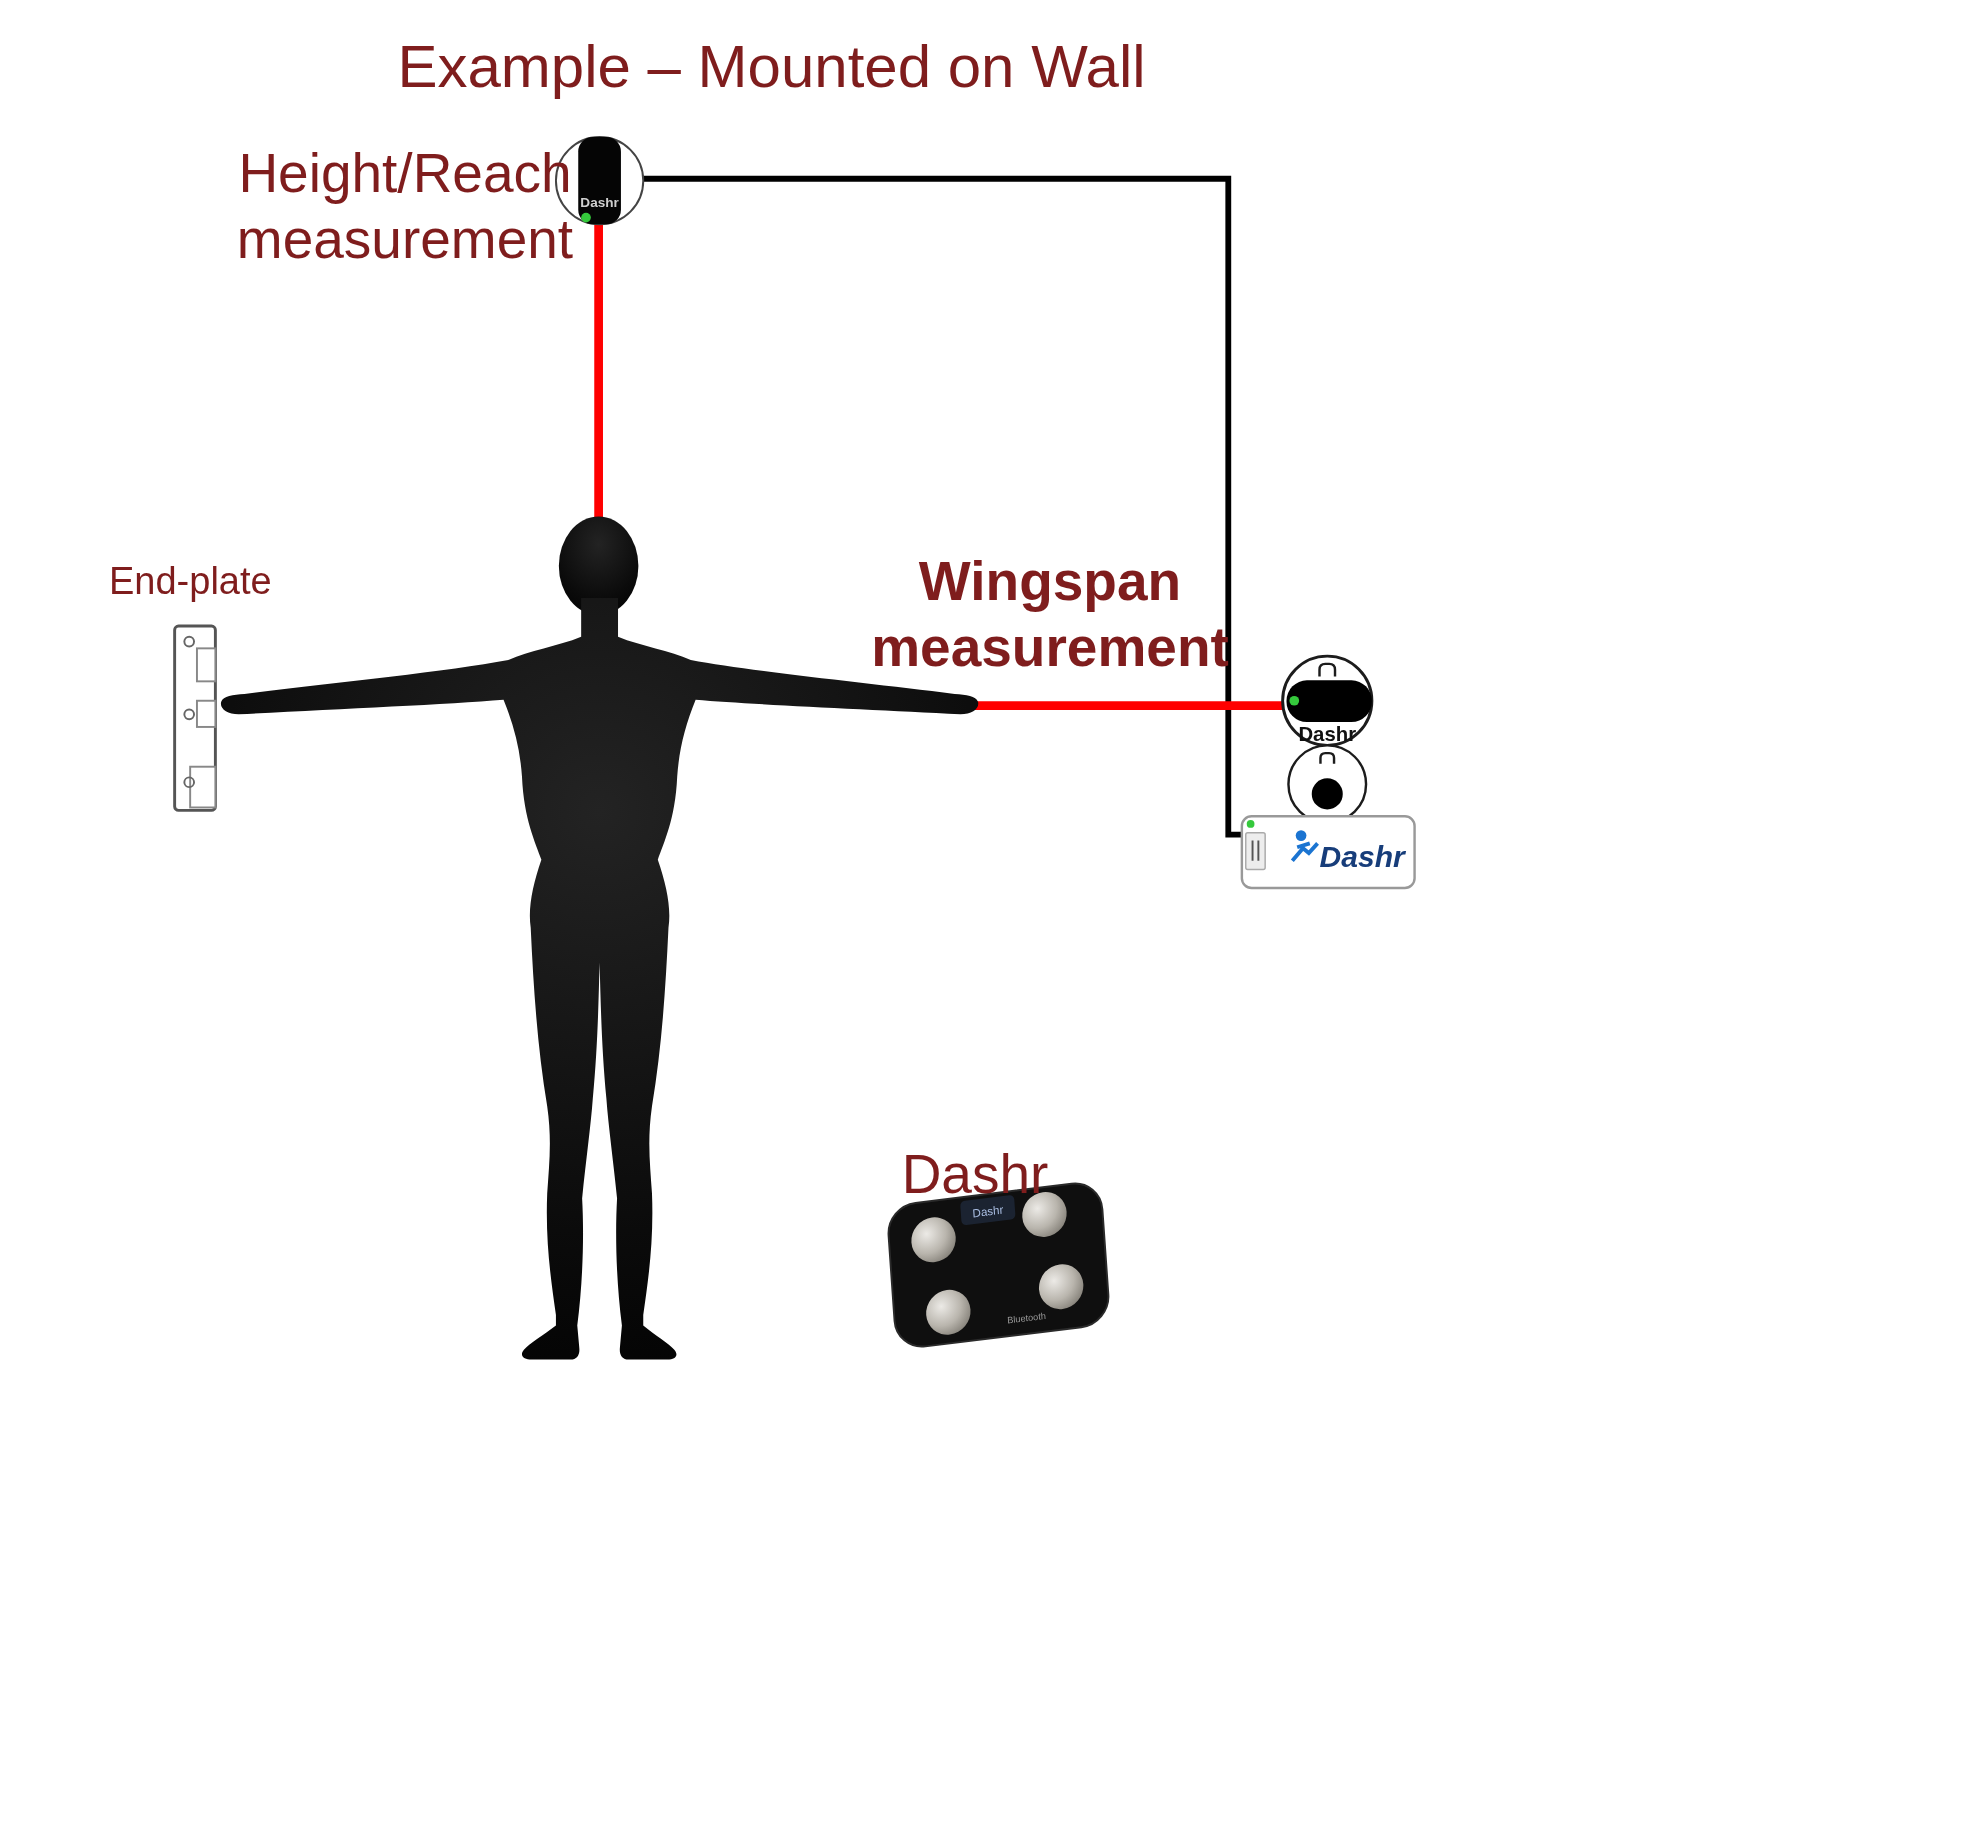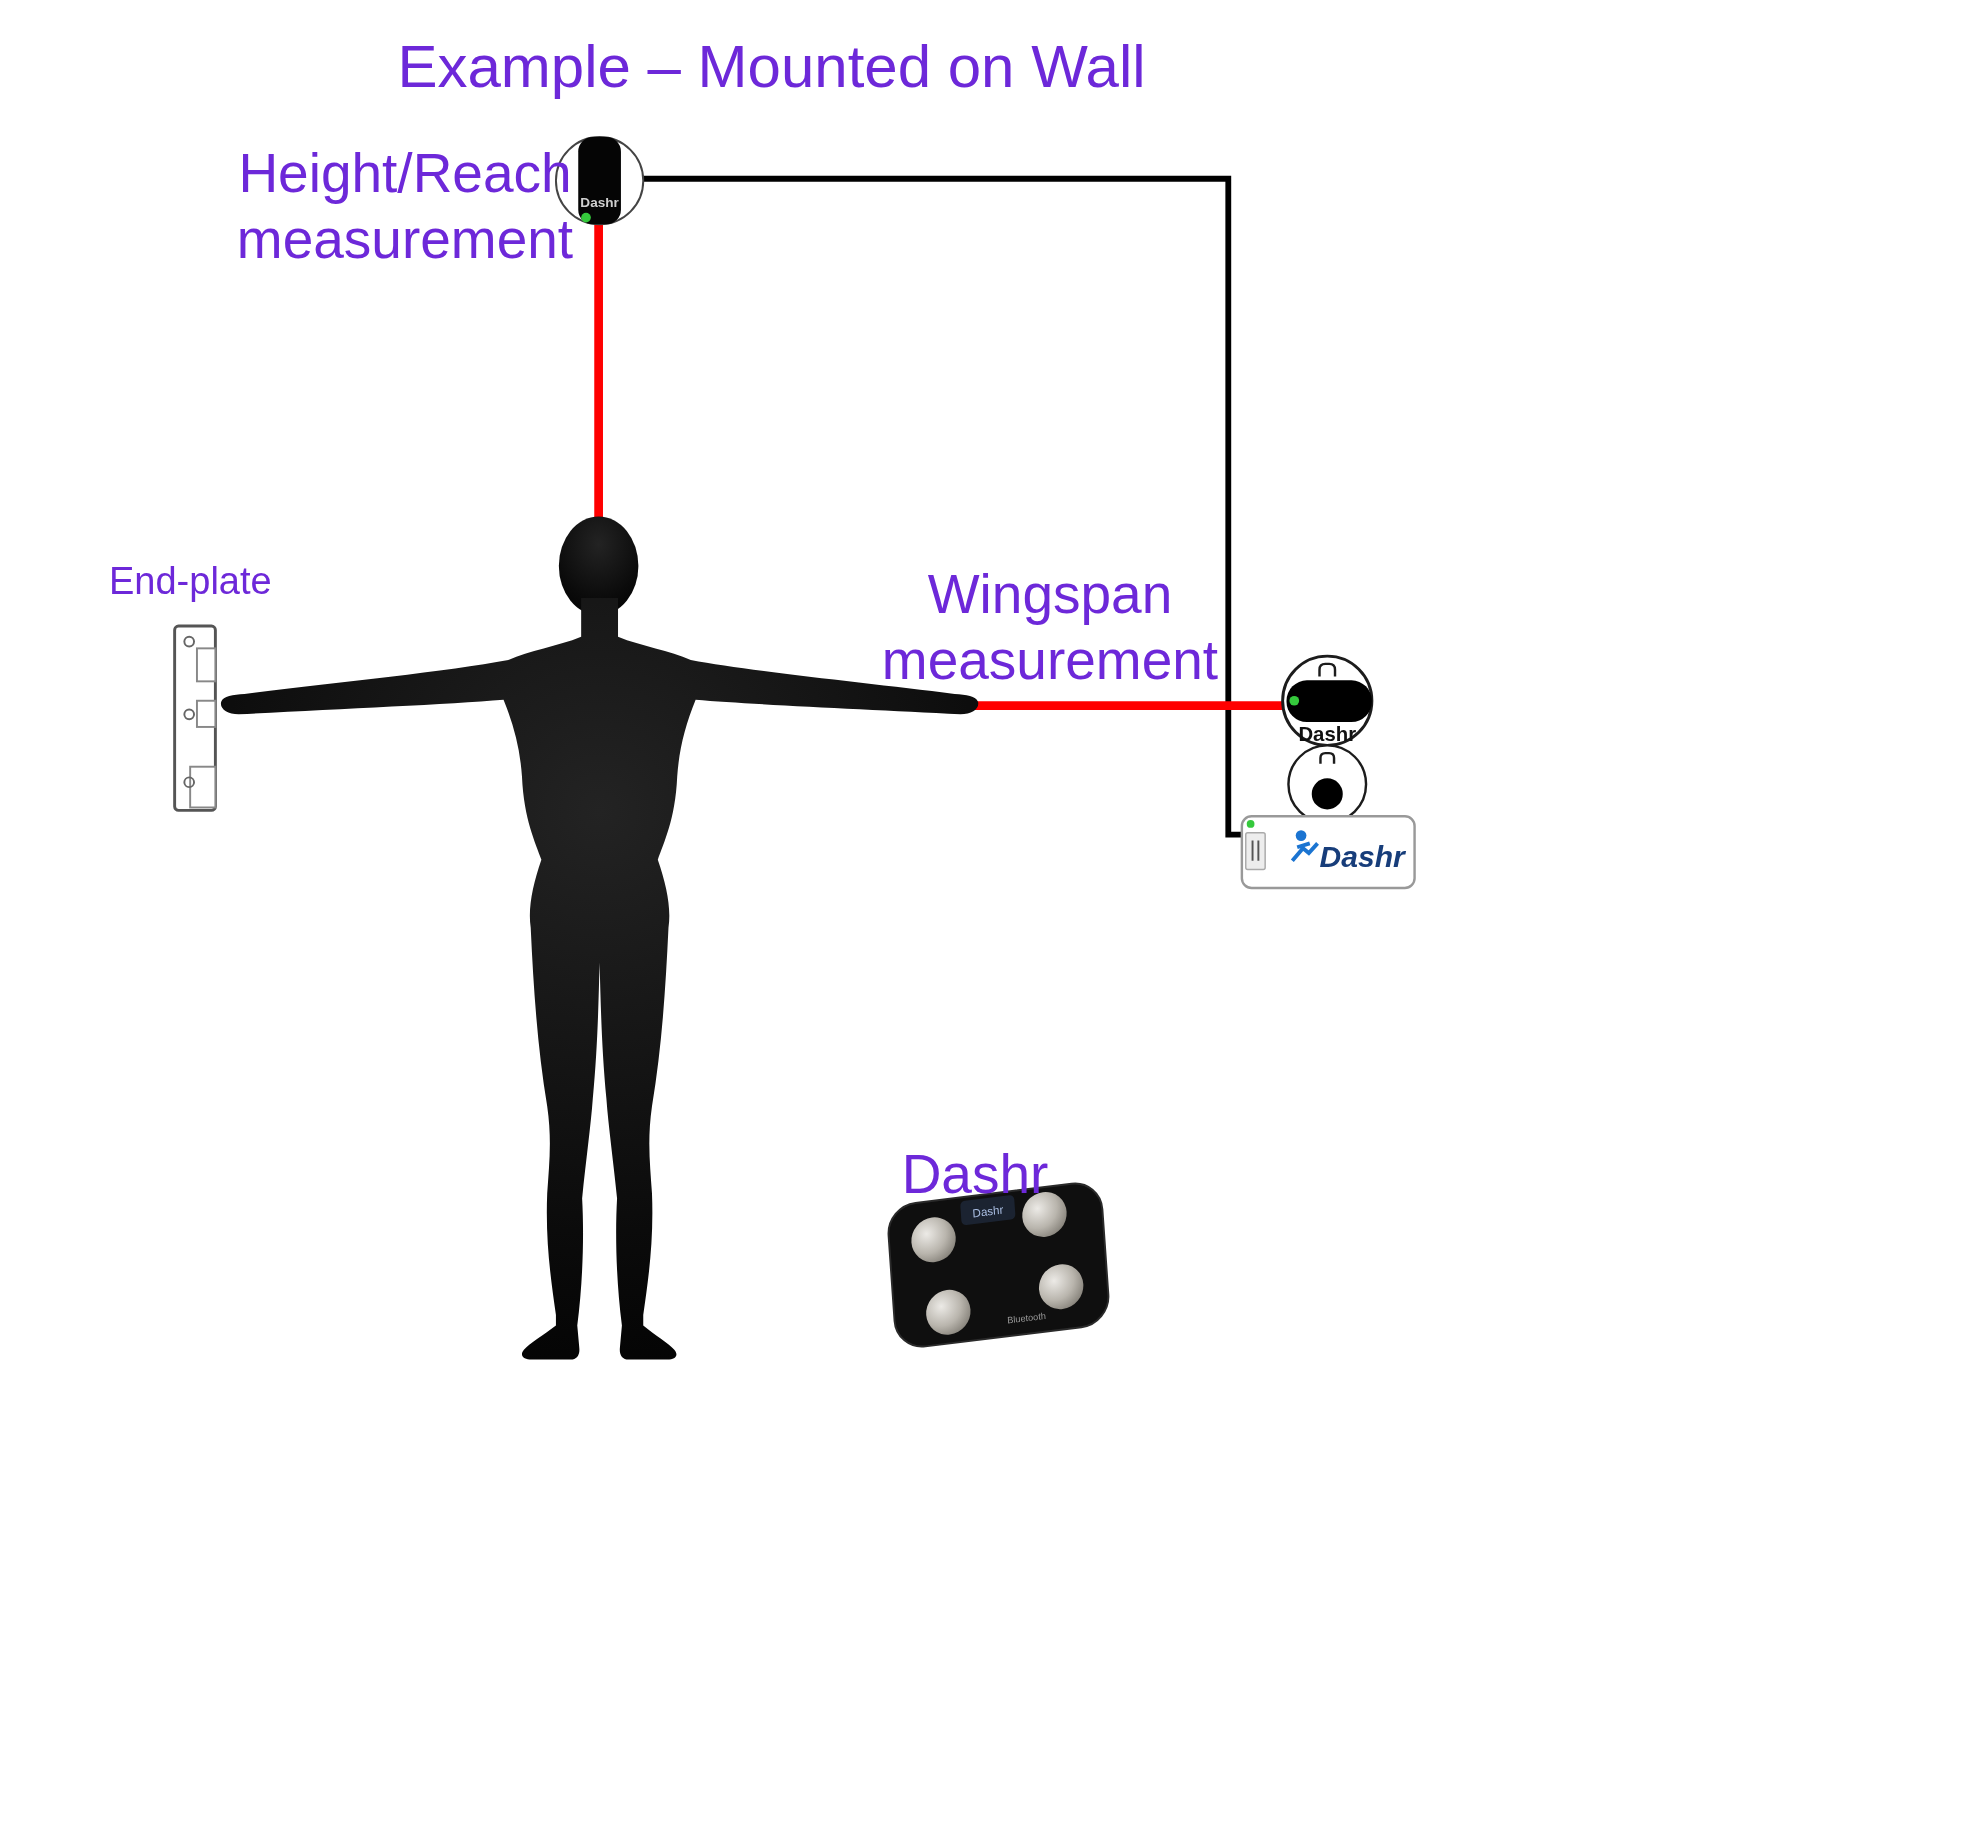--- a/index.html
+++ b/index.html
@@ -12,21 +12,21 @@
     font-family: "Liberation Sans", sans-serif;
   }
   #art {
     position: absolute;
     left: 0; top: 0;
     width: 1987px; height: 1841px;
     z-index: 1;
   }
   .label {
     position: absolute;
-    color: #6d28d9;
+    color: #7f1d1d;
     z-index: 2;
     line-height: 1.2;
     white-space: nowrap;
   }
   .center { text-align: center; }
   svg text { font-family: "Liberation Sans", sans-serif; }
 </style>
 </head>
 <body>
 
@@ -157,21 +157,21 @@
   <div class="label center" style="left:330px; top:31px; width:883px; font-size:60px;">Example – Mounted on Wall</div>
 
   <div class="label center" style="left:228px; top:140px; width:354px; font-size:55px;">
     <div>Height/Reach</div>
     <div>measurement</div>
   </div>
 
 
   <div class="label" style="left:109px; top:559px; font-size:38px;">End-plate</div>
 
-  <div class="label center" style="left:868px; top:561px; width:364px; font-size:55px;">
+  <div class="label center" style="left:868px; top:548px; width:364px; font-size:55px;font-weight:bold;">
     <div>Wingspan</div>
     <div>measurement</div>
   </div>
 
   <div class="label center" style="left:873px; top:1141px; width:204px; font-size:55px;">Dashr</div>
 
 </div>
 
 
 </body></html>

